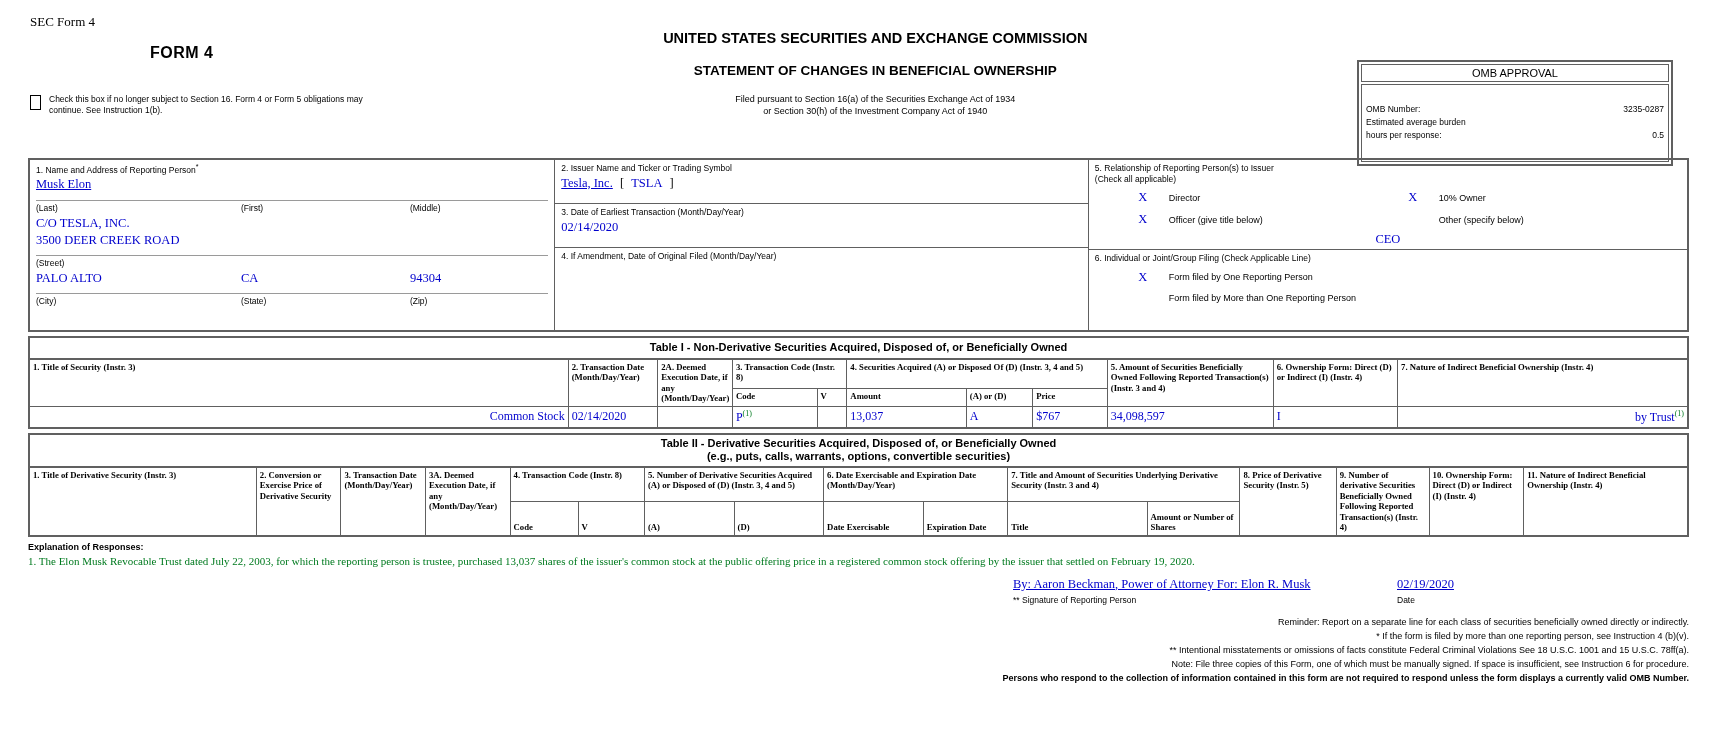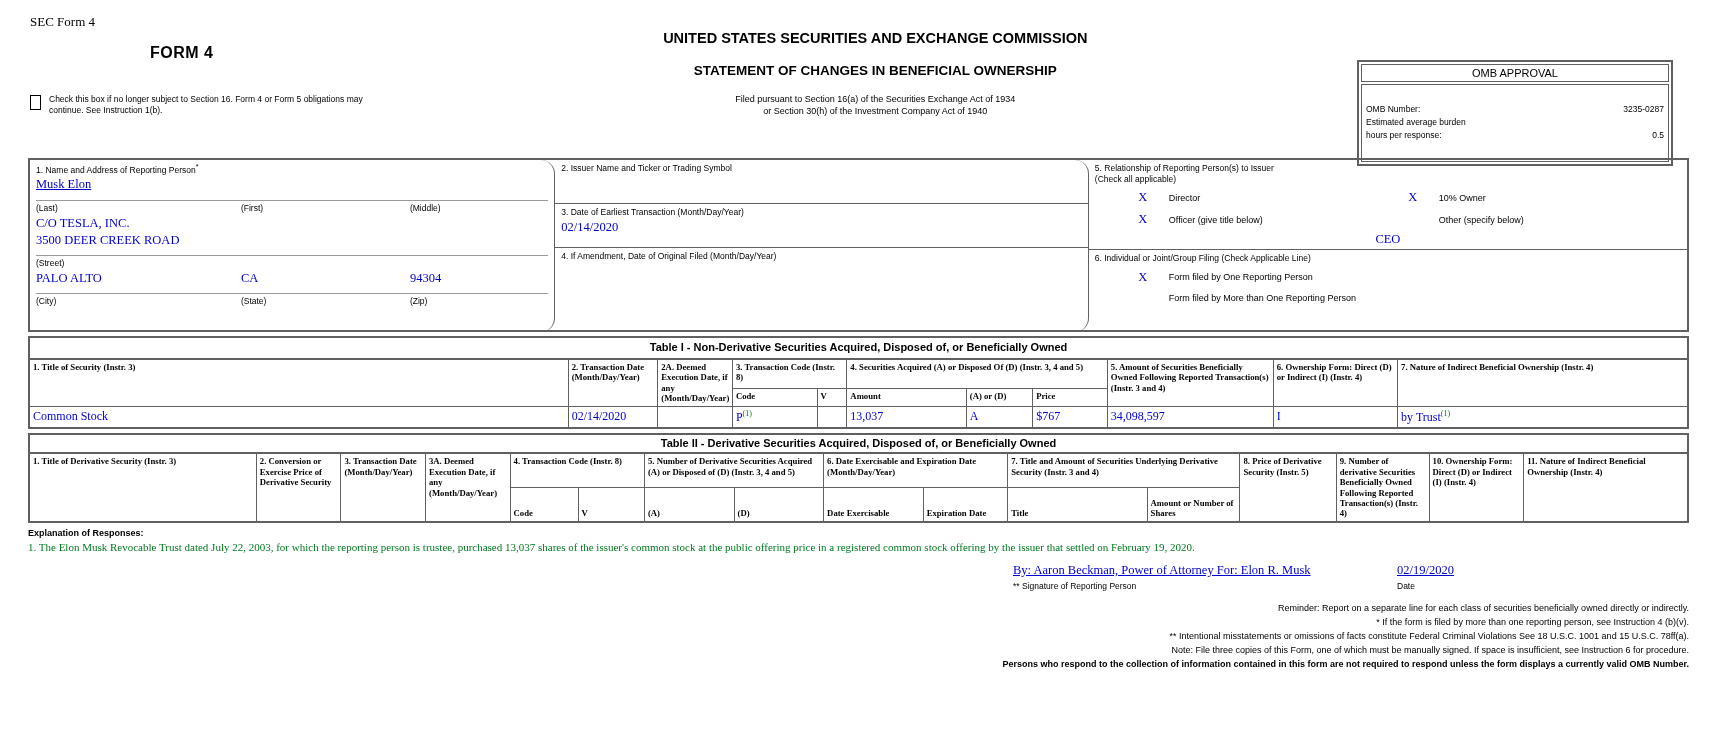--- a/index.html
+++ b/index.html
@@ -27,21 +27,21 @@
   .washington{font-size:9px;margin-top:2px;}
   .statement{font-size:13.5px;font-weight:bold;margin-top:17px;}
   .pursuant{font-size:9px;margin-top:16px;line-height:1.3;}
   .omb{position:absolute;right:16px;top:52px;width:316px;border:2px solid var(--bd);padding:2px;}
   .omb-title{border:1px solid var(--bd);text-align:center;font-size:11px;padding:2px 0;}
   .omb-body{border:1px solid var(--bd);margin-top:2px;font-size:8.5px;padding:18px 4px;}
   .omb-line{display:flex;justify-content:space-between;line-height:1.55;}
 
   
   .info{display:grid;grid-template-columns:31.7% 32.2% 36.1%;border:2px solid var(--bd);height:174px;font-size:8.5px;}
-  .info .col{border-right:1px solid var(--bd);border-radius:14px;}
+  .info .col{border-right:1px solid var(--bd);}
   .info .col:last-child{border-right:none;}
   .cell{padding:3px 6px;}
   .lbl{font-size:8.5px;line-height:1.25;}
   .val{font-family:"Liberation Serif",serif;font-size:12.5px;color:var(--blue);}
   a.lnk{color:var(--blue);text-decoration:underline;cursor:pointer;}
   .sepline{border-top:1px solid var(--bdl);margin:4px 0 2px 0;}
   .grid3{display:grid;grid-template-columns:40% 33% 27%;}
   .rp-name{margin:2px 0 8px 0;}
   .addr{line-height:1.35;margin:1px 0 6px 0;}
   .midrow{border-bottom:1px solid var(--bd);padding:3px 6px;}
@@ -56,21 +56,21 @@
   .fil-grid{display:grid;grid-template-columns:52px auto;row-gap:8px;margin:6px 0 0 22px;font-size:9px;align-items:center;}
 
   
   .tbl-title{border:2px solid var(--bd);border-bottom:none;margin-top:4px;text-align:center;font-weight:bold;font-size:11px;padding:3px 0;line-height:1.25;}
   table.sec{width:100%;border-collapse:collapse;table-layout:fixed;}
   table.sec th,table.sec td{border:1px solid var(--bd);padding:2px 3px;vertical-align:top;text-align:left;}
   table.sec{border:2px solid var(--bd);}
   th.h{font-size:8.7px;font-weight:bold;line-height:1.2;font-family:Liberation Serif, serif;}
   .sub2 th.h{vertical-align:bottom;}
   td.d{font-family:"Liberation Serif",serif;font-size:12px;color:var(--blue);text-align:center;height:21px;vertical-align:middle;}
-  td.d.left{text-align:left;}
+  td.d.left{text-align:right;}
   sup.fn{color:var(--green);font-size:8px;}
   .gn{color:var(--green);}
   .t2title{padding:2px 0;}
 
   
   .expl-h{font-size:9px;font-weight:bold;margin-top:5px;}
   .expl-n{font-family:"Liberation Serif",serif;font-size:11px;color:var(--green);margin-top:3px;}
   .sig-block{margin:10px 0 0 985px;display:grid;grid-template-columns:368px 130px;column-gap:16px;}
   .sig-main{font-family:"Liberation Serif",serif;font-size:12.5px;}
   .sig-lab{font-size:8.5px;margin-top:3px;}
@@ -143,20 +143,26 @@
       <div class="grid3 lbl">
         <span>(City)</span>
         <span>(State)</span>
         <span>(Zip)</span>
       </div>
     </div>
 
     <div class="col">
       <div class="midrow rA">
         <div class="lbl">2. Issuer Name and Ticker or Trading Symbol</div>
+        <div class="val" style="margin-top:2px;">
+          <a class="lnk">Tesla, Inc.</a>
+          <span style="color:#000;margin-left:4px;">[</span>
+          <span style="margin:0 4px;">TSLA</span>
+          <span style="color:#000;">]</span>
+        </div>
       </div>
       <div class="midrow rB">
         <div class="lbl">3. Date of Earliest Transaction (Month/Day/Year)</div>
         <div class="val" style="margin-top:2px;">02/14/2020</div>
       </div>
       <div class="midrow rC">
         <div class="lbl">4. If Amendment, Date of Original Filed (Month/Day/Year)</div>
       </div>
     </div>
 
@@ -232,20 +238,21 @@
       <td class="d">$767</td>
       <td class="d">34,098,597</td>
       <td class="d">I</td>
       <td class="d left gn"><span>by Trust</span><sup class="fn">(1)</sup></td>
     </tr>
   </tbody>
     </table>
 
   <div class="tbl-title t2title">
     <div>Table II - Derivative Securities Acquired, Disposed of, or Beneficially Owned</div>
+    <div>(e.g., puts, calls, warrants, options, convertible securities)</div>
   </div>
   <table class="sec">
     <colgroup>
       <col style="width:13.7%">
         <col style="width:5.1%">
         <col style="width:5.1%">
         <col style="width:5.1%">
       <col style="width:4.1%">
         <col style="width:4.0%">
         <col style="width:5.4%">

